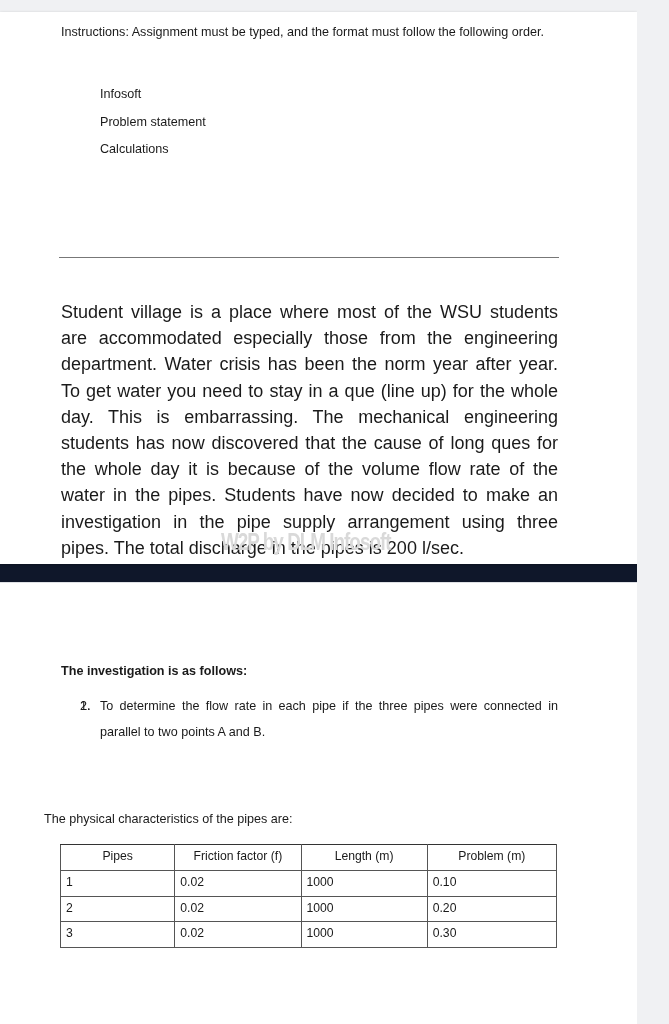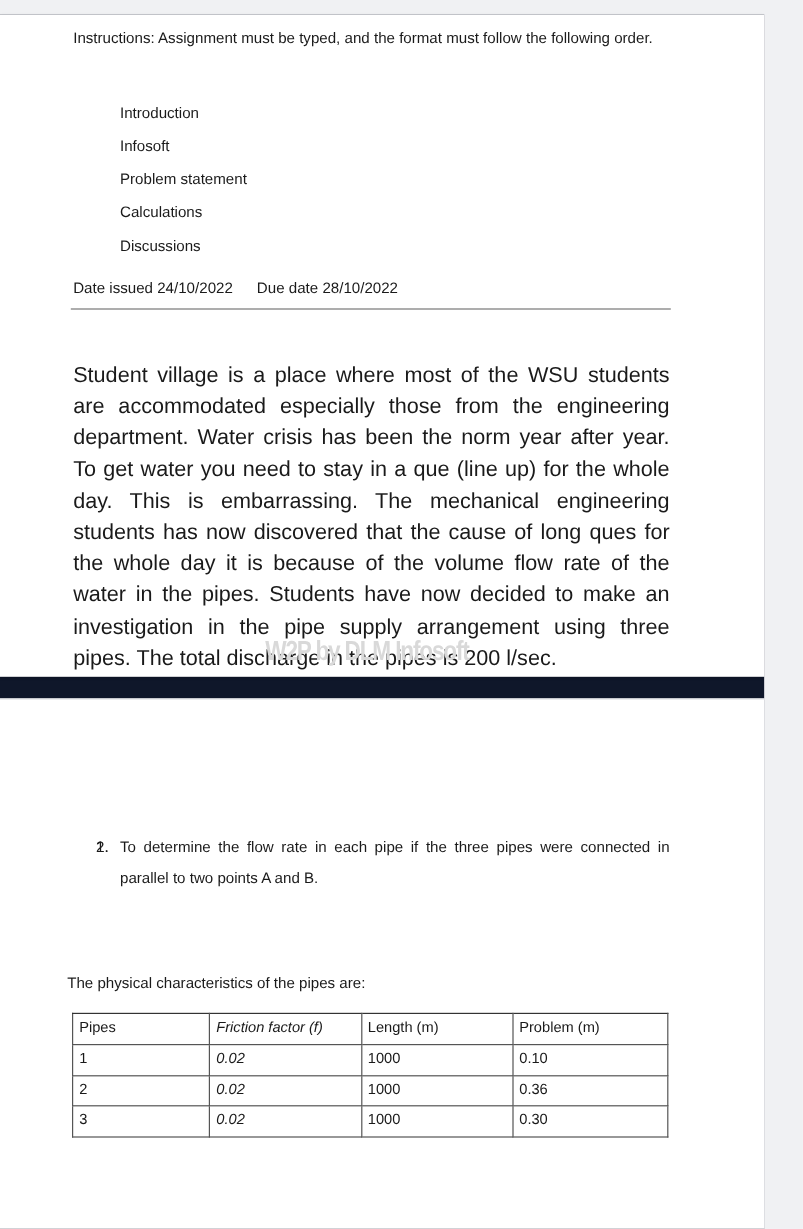--- a/index.html
+++ b/index.html
@@ -134,21 +134,21 @@
       text-align: justify;
       text-align-last: left;
     }
     .inv-list li .num {
       position: absolute;
       left: 0;
       top: 0;
     }
     .phys {
       position: absolute;
-      left: 56px;
+      left: 44px;
       top: 223px;
       font-size: 12.6px;
       line-height: 26px;
       text-align: right;
     }
     table.pipes {
       position: absolute;
       left: 60px;
       top: 261px;
       width: 497px;
@@ -162,55 +162,51 @@
       font-weight: normal;
       padding: 0 5px;
       height: 24.5px;
       vertical-align: top;
       line-height: 22px;
     }
     table.pipes th { height: 25px; }
     table.pipes th:first-child,
     table.pipes td:first-child { width: 104px; }
     table.pipes th:nth-child(2),
-    table.pipes td:nth-child(2) { width: 116px; font-style: italic; }
+    table.pipes td:nth-child(2) { width: 116px; }
     table.pipes th:nth-child(3),
     table.pipes td:nth-child(3) { width: 116px; }
     table.pipes th:nth-child(4),
     table.pipes td:nth-child(4) { width: 119px; }
-    table.pipes tr:first-child th { border-top-color: #333; }
+    table.pipes tr:first-child th { border-top-color: #333; text-align: center; }
   </style>
 </head>
 <body>
 
 <div class="viewer">
 
   <div class="page page-1">
     <div class="instr">Instructions: Assignment must be typed, and the format must follow the following order.</div>
 
     <ul class="order-list">
-      <li>Introduction</li>
       <li>Infosoft</li>
       <li>Problem statement</li>
       <li>Calculations</li>
-      <li>Discussions</li>
     </ul>
 
-    <div class="dates">
-      <span>Date issued 24/10/2022</span><span>Due date 28/10/2022</span>
-    </div>
 
     <div class="rule"></div>
 
     <div class="para" style="top:287px;">Student village is a place where most of the WSU students are accommodated especially those from the engineering department. Water crisis has been the norm year after year. To get water you need to stay in a que (line up) for the whole day. This is embarrassing. The mechanical engineering students has now discovered that the cause of long ques for the whole day it is because of the volume flow rate of the water in the pipes. Students have now decided to make an investigation in the pipe supply arrangement using three pipes. The total discharge in the pipes is 200 l/sec.</div>
 
     <div class="watermark">W2P by DLM Infosoft</div>
   </div>
 
   <div class="page page-2">
+    <div class="heading">The investigation is as follows:</div>
 
     <ol class="inv-list">
       <li>
         <span class="num">1.</span>
       </li>
       <li>
         <span class="num">2.</span>
         <span>To determine the flow rate in each pipe if the three pipes were connected in parallel to two points A and B.</span>
       </li>
     </ol>
@@ -228,21 +224,21 @@
       <tr>
         <td>1</td>
         <td>0.02</td>
         <td>1000</td>
         <td>0.10</td>
       </tr>
       <tr>
         <td>2</td>
         <td>0.02</td>
         <td>1000</td>
-        <td>0.36</td>
+        <td>0.20</td>
       </tr>
       <tr>
         <td>3</td>
         <td>0.02</td>
         <td>1000</td>
         <td>0.30</td>
       </tr>
     </tbody>
       </table>
   </div>

